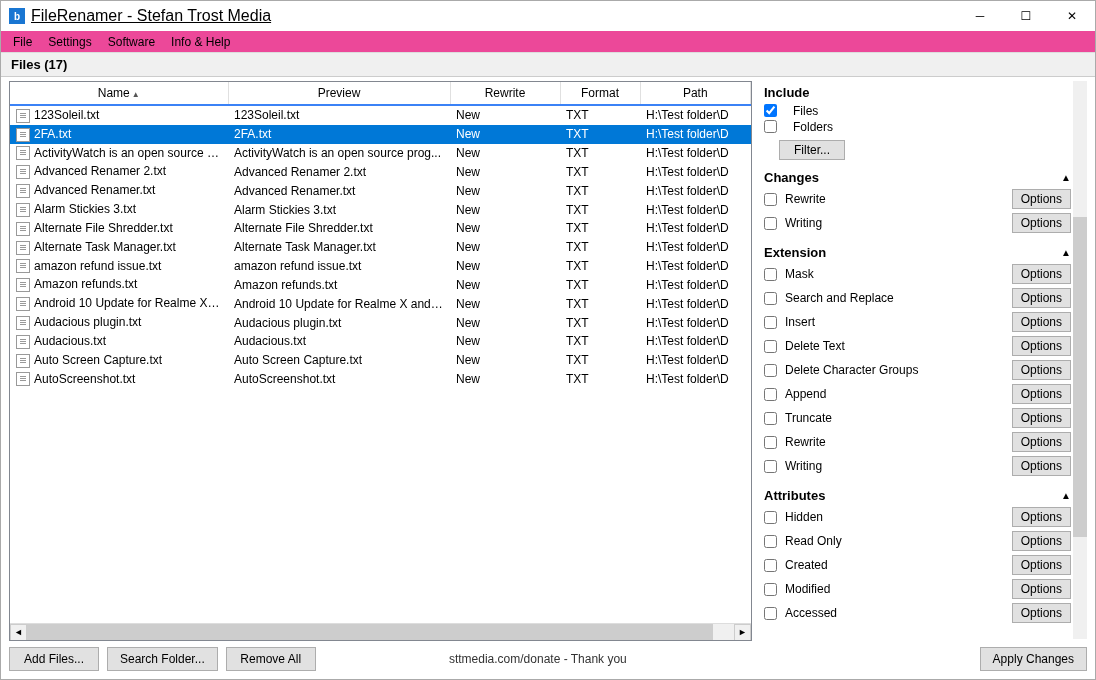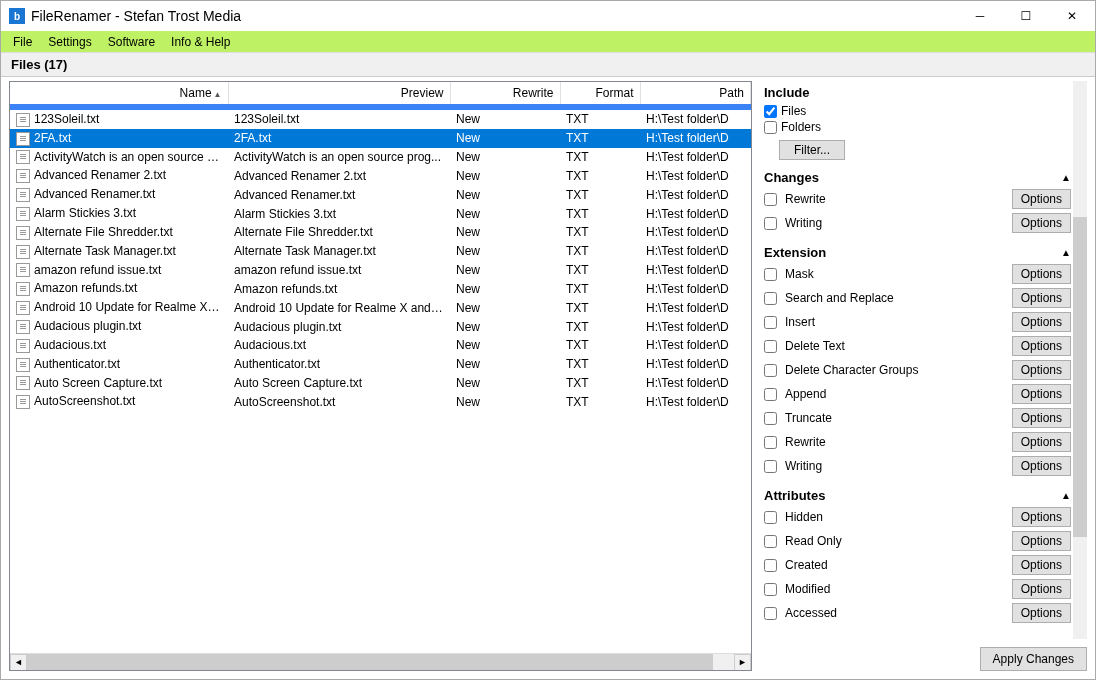--- a/index.html
+++ b/index.html
@@ -1,44 +1,44 @@
 <!DOCTYPE html>
 <html><head>
 <meta charset="utf-8">
 <style>
 * { margin: 0; padding: 0; box-sizing: border-box; font-family: 'Segoe UI', Tahoma, sans-serif; font-size: 12px; }
 body { background: #fff; width: 1096px; height: 680px; overflow: hidden; display: flex; flex-direction: column; border: 1px solid #aaa; }
 .titlebar { height: 30px; display: flex; align-items: center; padding: 0 0 0 8px; background: #fff; }
 .titlebar-icon { width: 16px; height: 16px; background: #1976d2; margin-right: 6px; display: flex; align-items: center; justify-content: center; color: #fff; font-size: 10px; font-weight: bold; }
-.titlebar-title { flex: 1; font-size: 14px; }
+.titlebar-title { flex: 1; font-size: 16px; text-decoration: underline; }
 .win-controls { display: flex; }
 .win-btn { width: 46px; height: 30px; display: flex; align-items: center; justify-content: center; font-size: 12px; }
-.menubar { height: 22px; display: flex; align-items: center; padding: 0 4px; background: #bef264; border-bottom: 1px solid #ddd; }
+.menubar { height: 22px; display: flex; align-items: center; padding: 0 4px; background: #ec4899; border-bottom: 1px solid #ddd; }
 .menu-item { padding: 2px 8px; }
 .files-header { background: #f0f0f0; padding: 4px 10px; font-weight: 600; font-size: 13px; border-bottom: 1px solid #ccc; }
 .main { flex: 1; display: flex; overflow: hidden; }
 .left-panel { flex: 1; display: flex; flex-direction: column; padding: 4px 8px 8px 8px; }
 .table-wrap { flex: 1; border: 1px solid #828790; overflow: hidden; background: #fff; display: flex; flex-direction: column; }
 table { width: 100%; border-collapse: collapse; table-layout: fixed; }
-thead th { text-align: right; font-weight: 400; padding: 4px 6px; background: #fff; border-right: 1px solid #e0e0e0; border-bottom: 6px solid #3b82f6; position: relative; }
+thead th { text-align: center; font-weight: 400; padding: 4px 6px; background: #fff; border-right: 1px solid #e0e0e0; border-bottom: 2px solid #3b82f6; position: relative; }
 tbody td { padding: 2px 6px; white-space: nowrap; overflow: hidden; text-overflow: ellipsis; }
 tbody tr.selected td { background: #0078d7; color: #fff; }
 .file-icon { display: inline-block; width: 14px; height: 14px; border: 1px solid #999; background: #fff; margin-right: 4px; vertical-align: middle; position: relative; }
 .file-icon::after { content: ''; position: absolute; top: 3px; left: 3px; right: 3px; border-top: 1px solid #999; box-shadow: 0 2px 0 #999, 0 4px 0 #999; }
 .hscroll { height: 17px; border-top: 1px solid #ddd; display: flex; align-items: center; background: #f0f0f0; }
 .hscroll-arrow { width: 17px; height: 17px; display: flex; align-items: center; justify-content: center; background: #f0f0f0; border: 1px solid #ccc; font-size: 9px; }
 .hscroll-track { flex: 1; height: 17px; background: #f0f0f0; position: relative; }
 .hscroll-thumb { position: absolute; left: 0; width: 97%; height: 100%; background: #cdcdcd; }
 .bottom-row { display: flex; align-items: center; padding: 6px 0 0 0; gap: 8px; }
 .btn { background: #e1e1e1; border: 1px solid #adadad; padding: 4px 12px; min-width: 90px; text-align: center; }
 .donate { flex: 1; text-align: center; color: #333; }
 .right-panel { width: 335px; padding: 4px 8px 8px 4px; display: flex; flex-direction: column; overflow: hidden; }
 .section-title { font-weight: 600; font-size: 13px; margin-bottom: 4px; margin-top: 4px; }
 .section-row { display: flex; align-items: center; position: relative; }
-.check-row { display: flex; align-items: center; margin-bottom: 2px; gap: 4px; }
+.check-row { display: flex; margin-bottom: 2px; gap: 16px; }
 .check-row input[type=checkbox] { width: 13px; height: 13px; }
 .opt-row { display: flex; align-items: center; margin-bottom: 4px; }
 .opt-row .check-label { flex: 1; display: flex; align-items: center; gap: 8px; }
 .opt-btn { background: #e1e1e1; border: 1px solid #adadad; padding: 2px 8px; min-width: 58px; text-align: center; }
 .filter-btn { background: #e1e1e1; border: 1px solid #adadad; padding: 2px 14px; margin-top: 4px; margin-bottom: 6px; margin-left: 15px; }
 .collapse-arrow { position: absolute; right: 0; font-size: 10px; }
 .vscroll { position: absolute; right: 0; top: 0; bottom: 0; width: 14px; background: #f0f0f0; }
 .vscroll-thumb { position: absolute; top: 136px; width: 100%; height: 320px; background: #cdcdcd; }
 .right-content { flex: 1; position: relative; padding-right: 16px; overflow: hidden; }
 .apply-row { padding-top: 8px; display: flex; justify-content: flex-end; }
@@ -173,27 +173,20 @@
               <td>H:\Test folder\D</td>
             </tr>
             <tr>
               <td><span class="file-icon"></span><span>Audacious.txt</span></td>
               <td>Audacious.txt</td>
               <td>New</td>
               <td>TXT</td>
               <td>H:\Test folder\D</td>
             </tr>
             <tr>
-              <td><span class="file-icon"></span><span>Authenticator.txt</span></td>
-              <td>Authenticator.txt</td>
-              <td>New</td>
-              <td>TXT</td>
-              <td>H:\Test folder\D</td>
-            </tr>
-            <tr>
               <td><span class="file-icon"></span><span>Auto Screen Capture.txt</span></td>
               <td>Auto Screen Capture.txt</td>
               <td>New</td>
               <td>TXT</td>
               <td>H:\Test folder\D</td>
             </tr>
             <tr>
               <td><span class="file-icon"></span><span>AutoScreenshot.txt</span></td>
               <td>AutoScreenshot.txt</td>
               <td>New</td>
@@ -204,20 +197,26 @@
       </table>
       <div style="flex:1"></div>
       <div class="hscroll">
         <div class="hscroll-arrow">◄</div>
         <div class="hscroll-track">
             <div class="hscroll-thumb"></div>
           </div>
         <div class="hscroll-arrow">►</div>
       </div>
     </div>
+    <div class="bottom-row">
+      <div class="btn">Add Files...</div>
+      <div class="btn">Search Folder...</div>
+      <div class="btn">Remove All</div>
+      <div class="donate">sttmedia.com/donate - Thank you</div>
+    </div>
   </div>
 
   <div class="right-panel">
     <div class="right-content">
 
       <div class="section-title">Include</div>
       <div class="check-row">
         <input type="checkbox" checked="" style="">
         <span>Files</span>
       </div>

